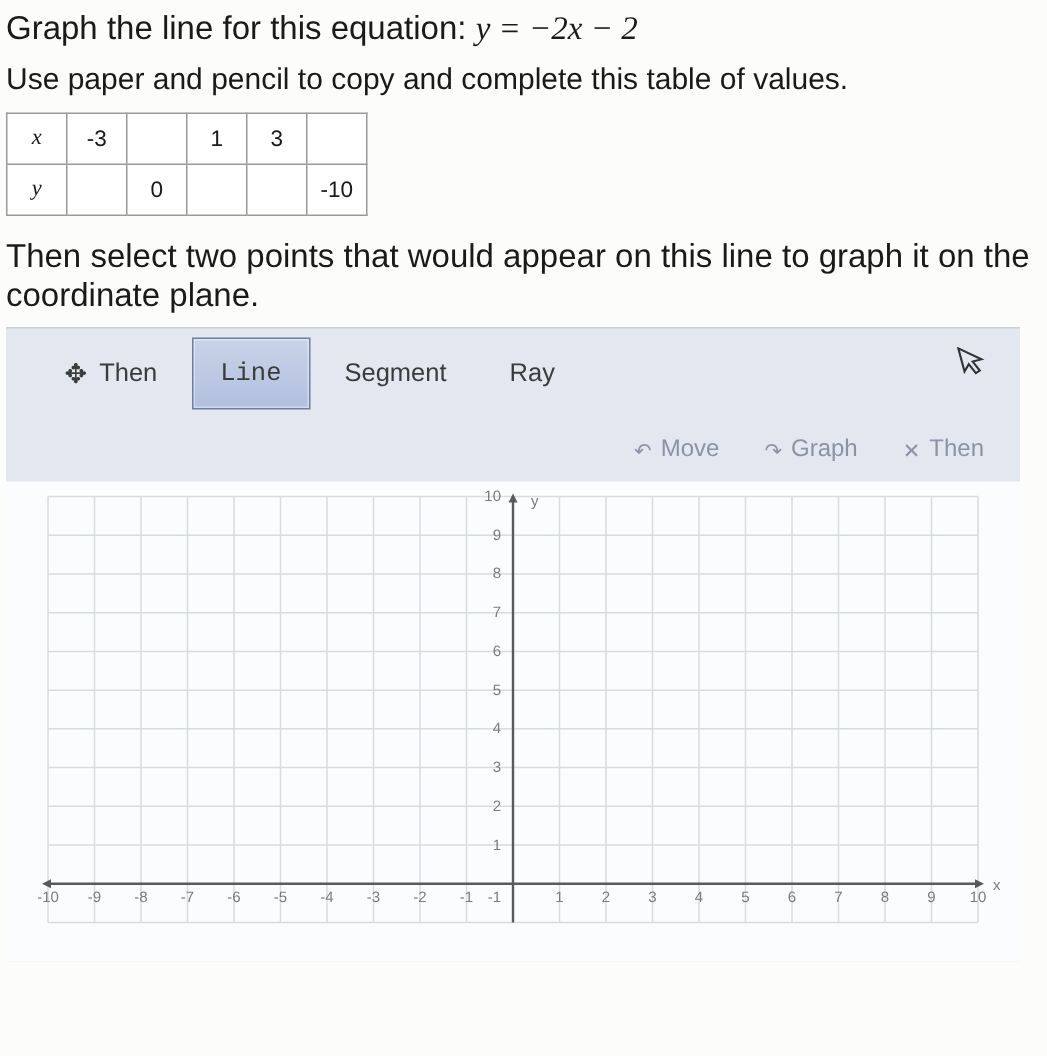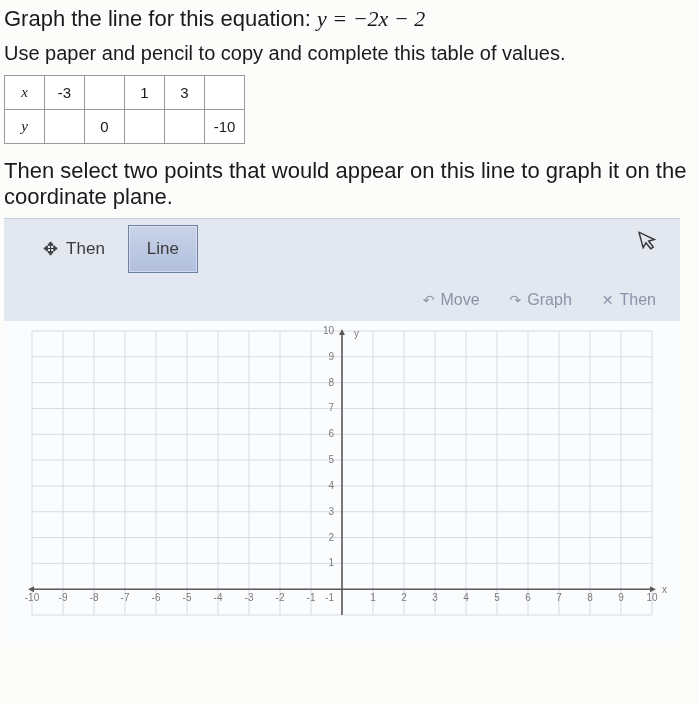--- a/index.html
+++ b/index.html
@@ -64,20 +64,21 @@
   }
   .tool-btn .mv-icon {
     font-size: 18px;
     margin-right: 8px;
     color: #3b3b3b;
   }
   .tool-btn.active {
     background: linear-gradient(#c9d3e8, #b2c0de);
     border: 1px solid #6d7fa3;
     box-shadow: inset 0 0 0 1px rgba(255,255,255,.4);
+    font-family: Liberation Mono, monospace;
   }
   .action-row {
     display: flex;
     justify-content: flex-end;
     align-items: center;
     height: 42px;
     padding-right: 24px;
     gap: 30px;
   }
   .act-btn {
@@ -145,20 +146,26 @@
         <path d="M2 1 L2 17 L6 13 L9 20 L12 19 L9 12 L15 12 Z" fill="none" stroke="#333" stroke-width="1.4"></path>
       </svg>
   </span>
   <div class="tool-row">
     <div class="tool-btn">
       <span class="mv-icon">✥</span>
       <span>Then</span>
     </div>
     <div class="tool-btn active">
       <span>Line</span>
+    </div>
+    <div class="tool-btn">
+      <span>Segment</span>
+    </div>
+    <div class="tool-btn">
+      <span>Ray</span>
     </div>
   </div>
   <div class="action-row">
     <div class="act-btn">
       <span class="aicon">↶</span>
       <span>Move</span>
     </div>
     <div class="act-btn">
       <span class="aicon">↷</span>
       <span>Graph</span>

